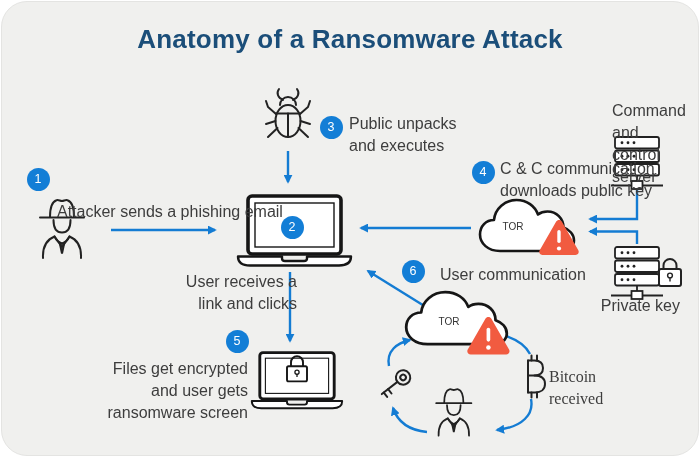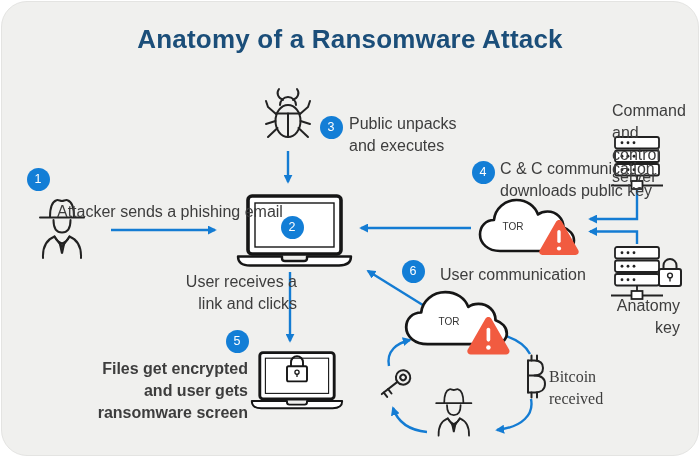--- a/index.html
+++ b/index.html
@@ -5,21 +5,21 @@
   html,body { margin:0; padding:0; background:#ffffff; font-family:"Liberation Sans",sans-serif; }
   .canvas { position:relative; width:700px; height:457px; overflow:hidden; }
   .card { position:absolute; left:1px; top:1px; width:696px; height:453px;
           background:#f0f0ee; border:1px solid #e4e4e2; border-radius:26px; }
   .title { position:absolute; left:0; right:0; top:24px; margin:0; text-align:center;
            font-size:26px; font-weight:bold; color:#1b4e79; letter-spacing:.2px; }
   .art { position:absolute; left:0; top:0; }
   .badge { position:absolute; width:23px; height:23px; border-radius:50%; background:#137ed6;
            color:#fff; font-size:12.5px; display:flex; align-items:center; justify-content:center; }
   .lbl { position:absolute; font-size:16px; line-height:22px; color:#3d3d3d; white-space:pre-line; }
-  .right { text-align:right;font-weight:bold; }
+  .right { text-align:right; }
   .center { text-align:right; }
   .tor { position:absolute; width:46px; text-align:center; font-size:10px; color:#333; }
 </style>
 </head>
 <body>
 
 <div class="canvas">
   <div class="card"></div>
   <h1 class="title">Anatomy of a Ransomware Attack</h1>
 
@@ -183,18 +183,18 @@
   <div class="lbl" style="left:500px; top:158px;">C &amp; C communication
 downloads public key</div>
   <div class="lbl right" style="left:88px; top:358px; width:160px;">Files get encrypted
 and user gets
 ransomware screen</div>
   <div class="lbl" style="left:408px; top:264px;margin-left:32px;">User communication</div>
   <div class="lbl center" style="left:177px; top:271px; width:120px;">User receives a
 link and clicks</div>
   <div class="lbl" style="left:612px; top:100px;">Command and
 control server</div>
-  <div class="lbl center" style="left:600px; top:295px; width:80px;">Anatomy key</div>
+  <div class="lbl center" style="left:600px; top:295px; width:80px;">Private key</div>
   <div class="lbl" style="left:549px; top:366px;font-family:Liberation Serif, serif;">Bitcoin
 received</div>
   <div class="tor" style="left:490px; top:221px;">TOR</div>
   <div class="tor" style="left:426px; top:316px;">TOR</div>
 </div>
 
 </body></html>

